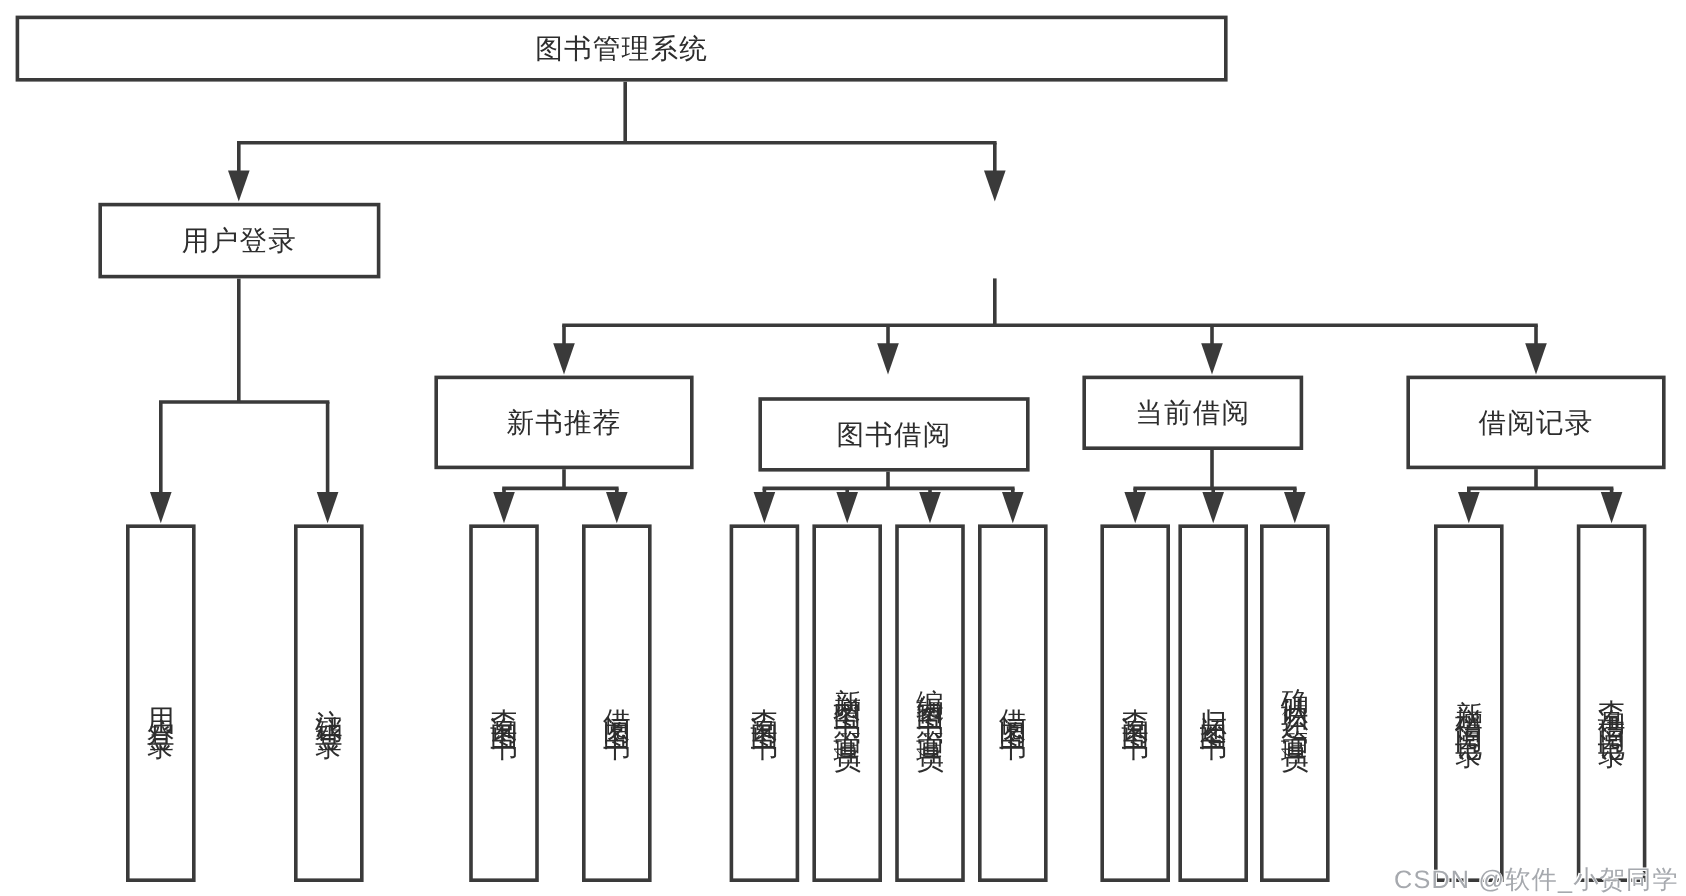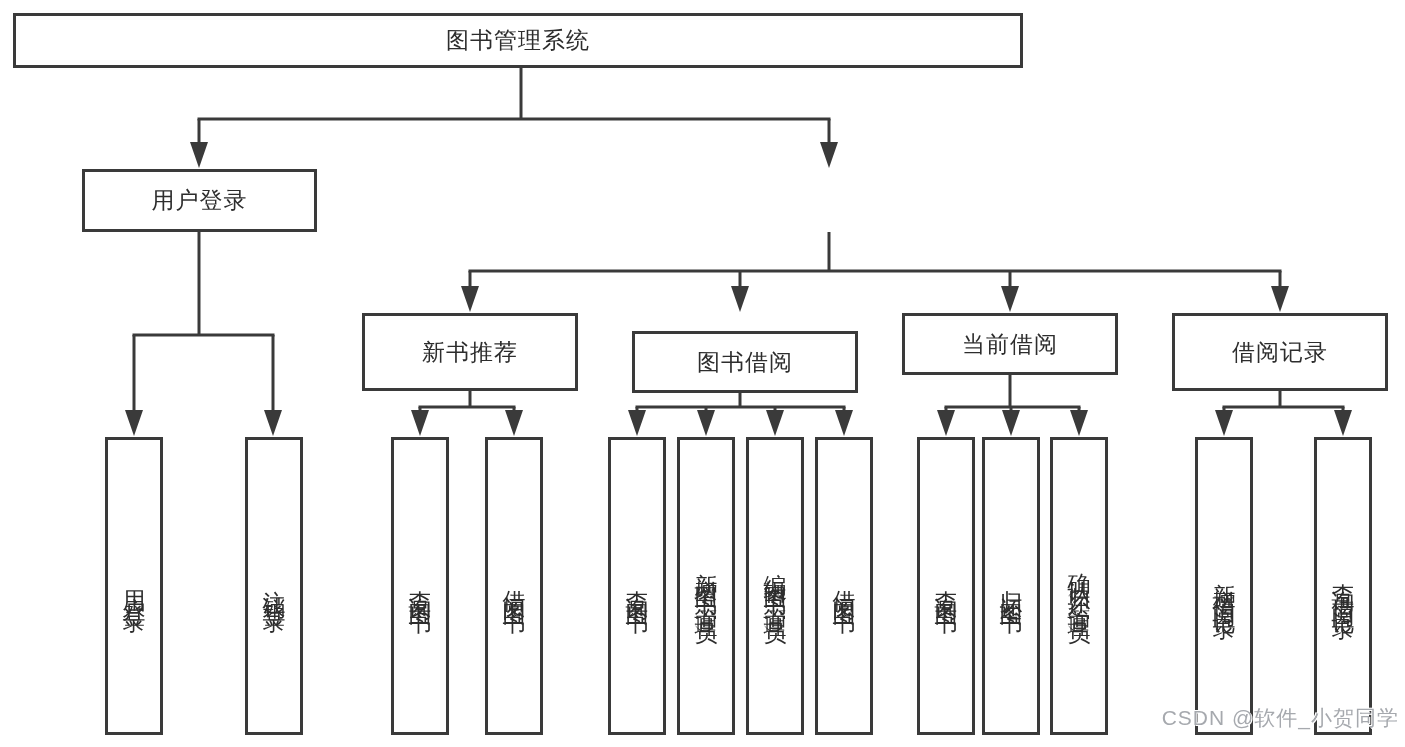--- a/index.html
+++ b/index.html
@@ -34,21 +34,21 @@
   .node.vert .label{
     writing-mode:vertical-lr;
     text-orientation:mixed;
     letter-spacing:7px;
     line-height:1;
     white-space:normal;
   }
   .watermark{
     position:absolute;
     right:6px;
-    bottom:15px;
+    bottom:0;
     font-size:21px;
     letter-spacing:1px;
     color:#a6a9ae;
     text-shadow:1px 1px 0 #ffffff, -1px -1px 0 #ffffff;
     z-index:5;
     white-space:nowrap;
     margin-top:16px;
   }
 </style>
 </head>
@@ -115,21 +115,21 @@
       </div>
       <div class="node" style="left: 82px; top: 169px; width: 235px; height: 63px;">
         <span class="label">用户登录</span>
       </div>
       <div class="node" style="left: 362px; top: 313px; width: 216px; height: 78px;">
         <span class="label">新书推荐</span>
       </div>
       <div class="node" style="left: 632px; top: 331px; width: 226px; height: 62px;">
         <span class="label">图书借阅</span>
       </div>
-      <div class="node" style="left: 902px; top: 313px; width: 216px; height: 62px;">
+      <div class="node" style="left: 902px; top: 313px; width: 184px; height: 62px;">
         <span class="label">当前借阅</span>
       </div>
       <div class="node" style="left: 1172px; top: 313px; width: 216px; height: 78px;">
         <span class="label">借阅记录</span>
       </div>
       <div class="node vert" style="left: 105px; top: 437px; width: 58px; height: 298px;">
         <span class="label">用户登录</span>
       </div>
       <div class="node vert" style="left: 245px; top: 437px; width: 58px; height: 298px;">
         <span class="label">注销登录</span>

